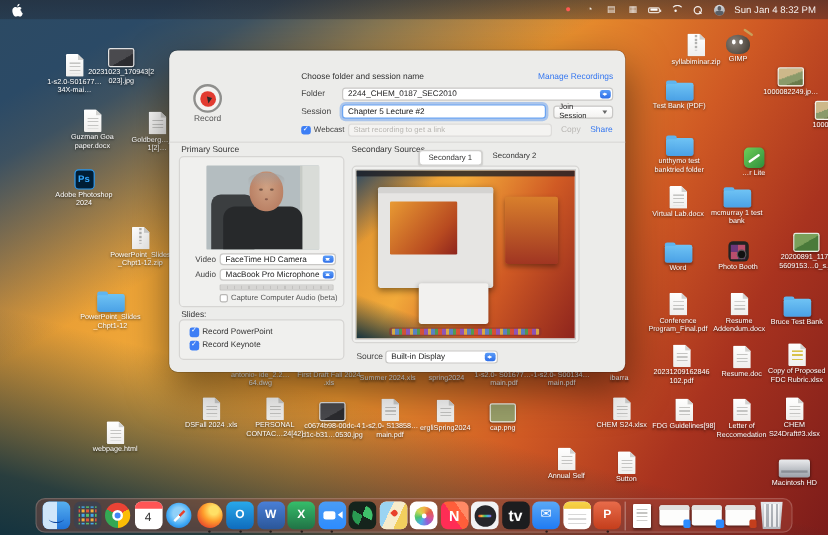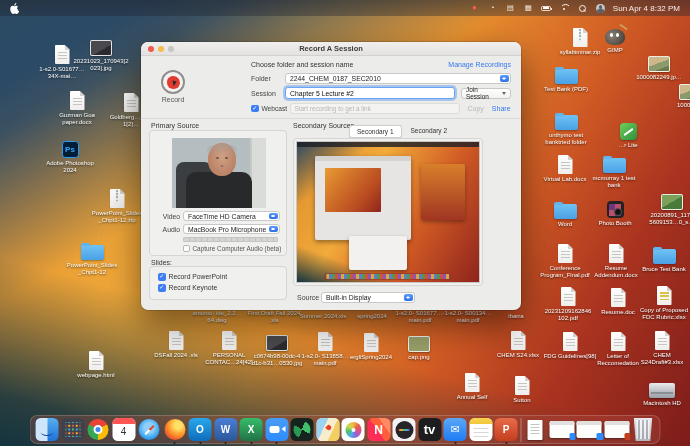--- a/index.html
+++ b/index.html
@@ -255,21 +255,21 @@
           <i></i>
         </span>
         <span class="si k-search">
           <span class="glyph"></span>
           <i></i>
         </span>
         <span class="si k-user">
           <span class="glyph"></span>
           <i></i>
         </span>
-      <span class="clock">Sun Apr 4 8:32 PM</span>
+      <span class="clock">Sun Jan 4 8:32 PM</span>
     </div>
   </div>
 
   <div class="di k-doc" style="left: 34px; top: 44px;">
       <div class="di-g">
         <i></i>
       </div>
       <div class="di-l">1-s2.0-S01677…34X-mai…</div>
     </div>
     <div class="di k-img-dark" style="left: 73px; top: 36px;">
@@ -523,28 +523,20 @@
       <div class="di-l">CHEM S24Draft#3.xlsx</div>
     </div>
     <div class="di k-drive" style="left: 634px; top: 378px;">
       <div class="di-g">
         <i></i>
       </div>
       <div class="di-l">Macintosh HD</div>
     </div>
 
   <div class="window">
-    <div class="titlebar">
-      <div class="lights">
-        <span class="lt red"></span>
-        <span class="lt yellow"></span>
-        <span class="lt gray"></span>
-      </div>
-      <div class="wtitle">Record A Session</div>
-    </div>
 
     <div class="record-wrap">
       <div class="record-btn">
           <i class="blob"></i>
           <i class="cursor"></i>
         </div>
       <div class="record-label">Record</div>
     </div>
 
     <div class="f-head">

